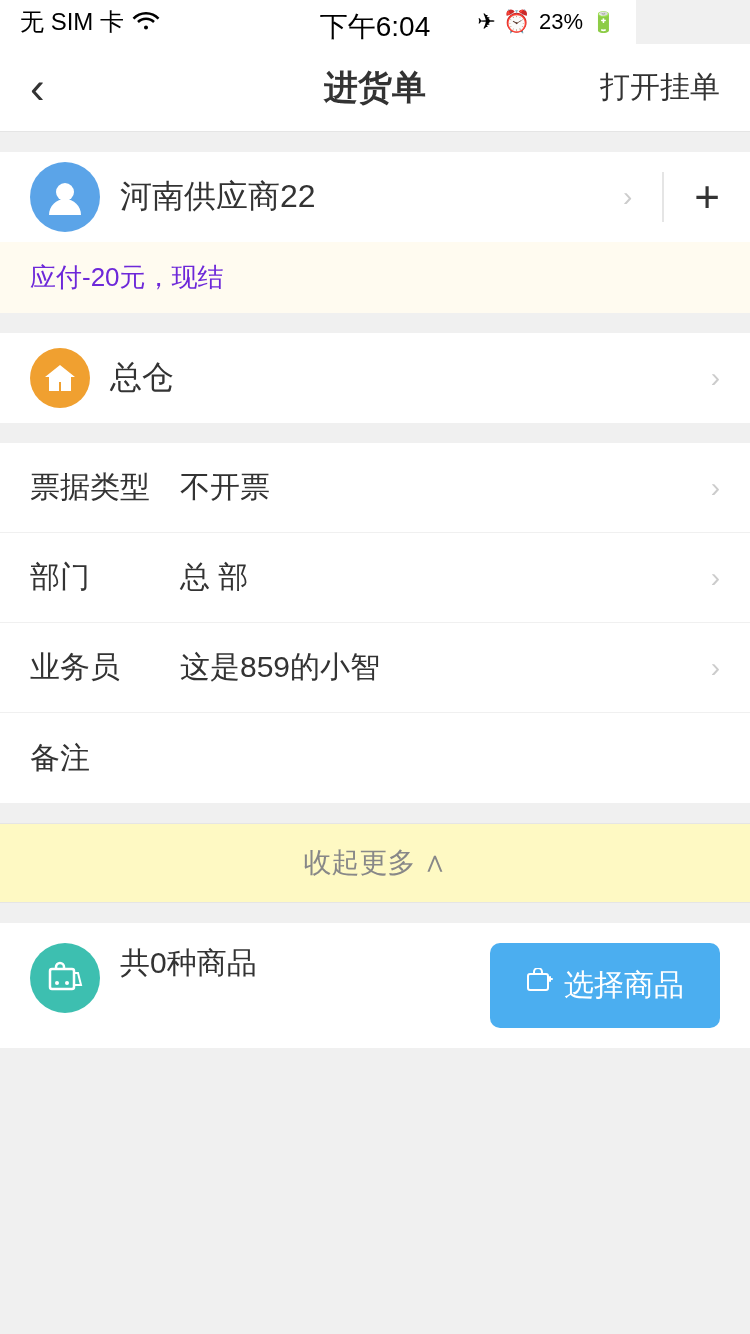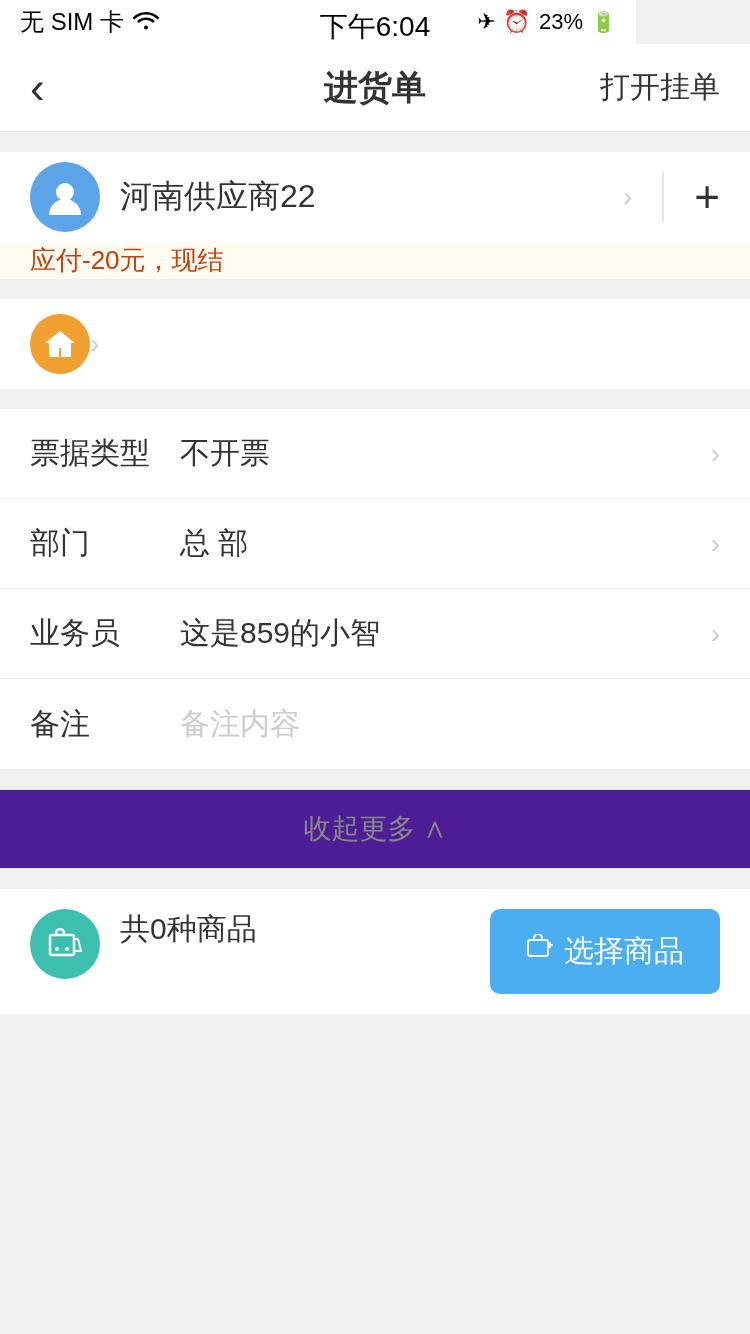--- a/index.html
+++ b/index.html
@@ -131,23 +131,23 @@
     }
     .supplier-add {
       font-size: 44px;
       color: #333;
       font-weight: 300;
     }
 
     
     .notice-bar {
       background: #fffbf0;
-      padding: 1px 30px;
+      padding: 18px 30px;
       font-size: 26px;
-      color: #c2410c;
+      color: #6d28d9;
     }
 
     
     .warehouse-section {
       background: #fff;
       display: flex;
       align-items: center;
       padding: 0 30px;
       min-height: 90px;
       margin-top: 20px;
@@ -207,21 +207,21 @@
     }
     .form-placeholder {
       flex: 1;
       font-size: 30px;
       color: #ccc;
       margin-left: 20px;
     }
 
     
     .collapse-bar {
-      background: #4c1d95;
+      background: #fef9c3;
       display: flex;
       align-items: center;
       justify-content: center;
       height: 80px;
       margin-top: 20px;
       border-top: 1px solid #e5e5e5;
       border-bottom: 1px solid #e5e5e5;
     }
     .collapse-text {
       font-size: 28px;
@@ -321,20 +321,21 @@
   <div class="notice-bar">
     <span>应付-20元，现结</span>
   </div>
 
   <div class="warehouse-section">
     <div class="warehouse-icon">
       <svg viewBox="0 0 34 34" xmlns="http://www.w3.org/2000/svg">
         <path d="M17 4L2 16h4v14h10v-9h2v9h10V16h4L17 4z" fill="#fff"></path>
       </svg>
     </div>
+    <span class="warehouse-name">总仓</span>
     <span class="row-arrow">›</span>
   </div>
 
   <div class="form-section">
 
     <div class="form-row">
       <span class="form-label">票据类型</span>
       <span class="form-value">不开票</span>
       <span class="row-arrow">›</span>
     </div>
@@ -346,21 +347,20 @@
     </div>
 
     <div class="form-row">
       <span class="form-label">业务员</span>
       <span class="form-value">这是859的小智</span>
       <span class="row-arrow">›</span>
     </div>
 
     <div class="form-row">
       <span class="form-label">备注</span>
-      <span class="form-placeholder">备注内容</span>
     </div>
   </div>
 
   <div class="collapse-bar">
     <span class="collapse-text">收起更多 ∧</span>
   </div>
 
   <div class="bottom-bar">
     <div class="product-icon">
       <svg viewBox="0 0 38 38" xmlns="http://www.w3.org/2000/svg">

